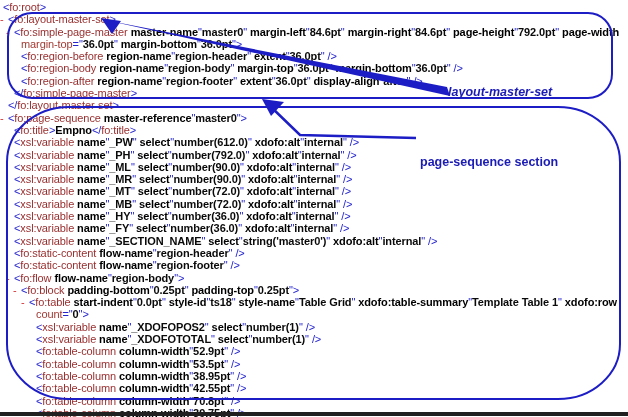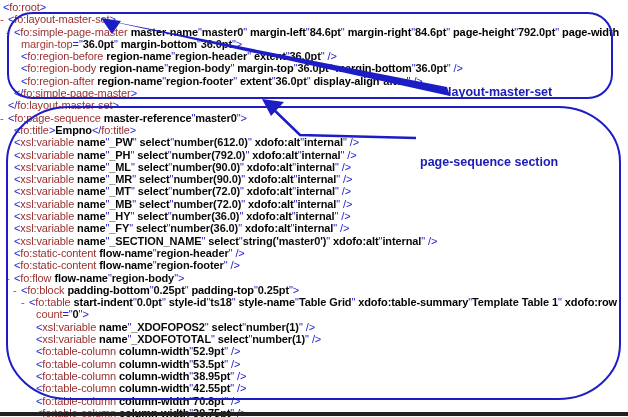--- a/index.html
+++ b/index.html
@@ -17,21 +17,21 @@
   .e{color:#992f2f;}          
   .a{color:#a23a32;}          
   .v{color:#0a0a0a;font-weight:bold;} 
   .x{color:#000;font-weight:bold;}    
   .dash{display:inline-block;width:8px;margin-left:-8px;color:#d03030;}
   #anno{position:absolute;left:0;top:0;width:628px;height:417px;pointer-events:none;}
   .anno-label{
     position:absolute;color:#1b1bb5;font-weight:bold;font-size:12.5px;line-height:14px;
     white-space:nowrap;letter-spacing:0px;
   }
-  #label1{left:448px;top:85px;}
+  #label1{left:448px;top:85px;font-style:italic;}
   #label2{left:420px;top:132px;margin-top:23px;}
   #bottombar{position:absolute;left:0;top:412px;width:628px;height:4px;background:#202020;}
 </style>
 </head>
 <body>
 
 <div id="screen">
 
   <div id="xmltree"><div class="cl" style="padding-left: 3px;"><span class="m">&lt;</span><span class="e">fo:root</span><span class="m">&gt;</span></div><div class="cl" style="padding-left: 8px;"><span class="dash">-</span><span class="m">&lt;</span><span class="e">fo:layout-master-set</span><span class="m">&gt;</span></div><div class="cl" style="padding-left: 14px;"><span class="dash">-</span><span class="m">&lt;</span><span class="e">fo:simple-page-master</span><span class="x"> master-name</span><span class="m">"</span><span class="v">master0</span><span class="m">"</span><span class="x"> margin-left</span><span class="m">"</span><span class="v">84.6pt</span><span class="m">"</span><span class="x"> margin-right</span><span class="m">"</span><span class="v">84.6pt</span><span class="m">"</span><span class="x"> page-height</span><span class="m">"</span><span class="v">792.0pt</span><span class="m">"</span><span class="x"> page-width</span></div><div class="cl" style="padding-left: 21px;"><span class="a">margin-top</span><span class="m">=</span><span class="m">"</span><span class="v">36.0pt</span><span class="m">"</span><span class="x"> margin-bottom</span><span class="m">"</span><span class="v">36.0pt</span><span class="m">"</span><span class="m">&gt;</span></div><div class="cl" style="padding-left: 21px;"><span class="m">&lt;</span><span class="e">fo:region-before</span><span class="x"> region-name</span><span class="m">"</span><span class="v">region-header</span><span class="m">"</span><span class="x"> extent</span><span class="m">"</span><span class="v">36.0pt</span><span class="m">"</span><span class="x"> </span><span class="m">/&gt;</span></div><div class="cl" style="padding-left: 21px;"><span class="m">&lt;</span><span class="e">fo:region-body</span><span class="x"> region-name</span><span class="m">"</span><span class="v">region-body</span><span class="m">"</span><span class="x"> margin-top</span><span class="m">"</span><span class="v">36.0pt</span><span class="m">"</span><span class="x"> margin-bottom</span><span class="m">"</span><span class="v">36.0pt</span><span class="m">"</span><span class="x"> </span><span class="m">/&gt;</span></div><div class="cl" style="padding-left: 21px;"><span class="m">&lt;</span><span class="e">fo:region-after</span><span class="x"> region-name</span><span class="m">"</span><span class="v">region-footer</span><span class="m">"</span><span class="x"> extent</span><span class="m">"</span><span class="v">36.0pt</span><span class="m">"</span><span class="x"> display-align</span><span class="m">"</span><span class="v">after</span><span class="m">"</span><span class="x"> </span><span class="m">/&gt;</span></div><div class="cl" style="padding-left: 14px;"><span class="m">&lt;/</span><span class="e">fo:simple-page-master</span><span class="m">&gt;</span></div><div class="cl" style="padding-left: 8px;"><span class="m">&lt;/</span><span class="e">fo:layout-master-set</span><span class="m">&gt;</span></div><div class="cl" style="padding-left: 8px;"><span class="dash">-</span><span class="m">&lt;</span><span class="e">fo:page-sequence</span><span class="x"> master-reference</span><span class="m">"</span><span class="v">master0</span><span class="m">"</span><span class="m">&gt;</span></div><div class="cl" style="padding-left: 14px;"><span class="m">&lt;</span><span class="e">fo:title</span><span class="m">&gt;</span><span class="x">Empno</span><span class="m">&lt;/</span><span class="e">fo:title</span><span class="m">&gt;</span></div><div class="cl" style="padding-left: 14px;"><span class="m">&lt;</span><span class="e">xsl:variable</span><span class="x"> name</span><span class="m">"</span><span class="v">_PW</span><span class="m">"</span><span class="x"> select</span><span class="m">"</span><span class="v">number(612.0)</span><span class="m">"</span><span class="x"> xdofo:alt</span><span class="m">"</span><span class="v">internal</span><span class="m">"</span><span class="x"> </span><span class="m">/&gt;</span></div><div class="cl" style="padding-left: 14px;"><span class="m">&lt;</span><span class="e">xsl:variable</span><span class="x"> name</span><span class="m">"</span><span class="v">_PH</span><span class="m">"</span><span class="x"> select</span><span class="m">"</span><span class="v">number(792.0)</span><span class="m">"</span><span class="x"> xdofo:alt</span><span class="m">"</span><span class="v">internal</span><span class="m">"</span><span class="x"> </span><span class="m">/&gt;</span></div><div class="cl" style="padding-left: 14px;"><span class="m">&lt;</span><span class="e">xsl:variable</span><span class="x"> name</span><span class="m">"</span><span class="v">_ML</span><span class="m">"</span><span class="x"> select</span><span class="m">"</span><span class="v">number(90.0)</span><span class="m">"</span><span class="x"> xdofo:alt</span><span class="m">"</span><span class="v">internal</span><span class="m">"</span><span class="x"> </span><span class="m">/&gt;</span></div><div class="cl" style="padding-left: 14px;"><span class="m">&lt;</span><span class="e">xsl:variable</span><span class="x"> name</span><span class="m">"</span><span class="v">_MR</span><span class="m">"</span><span class="x"> select</span><span class="m">"</span><span class="v">number(90.0)</span><span class="m">"</span><span class="x"> xdofo:alt</span><span class="m">"</span><span class="v">internal</span><span class="m">"</span><span class="x"> </span><span class="m">/&gt;</span></div><div class="cl" style="padding-left: 14px;"><span class="m">&lt;</span><span class="e">xsl:variable</span><span class="x"> name</span><span class="m">"</span><span class="v">_MT</span><span class="m">"</span><span class="x"> select</span><span class="m">"</span><span class="v">number(72.0)</span><span class="m">"</span><span class="x"> xdofo:alt</span><span class="m">"</span><span class="v">internal</span><span class="m">"</span><span class="x"> </span><span class="m">/&gt;</span></div><div class="cl" style="padding-left: 14px;"><span class="m">&lt;</span><span class="e">xsl:variable</span><span class="x"> name</span><span class="m">"</span><span class="v">_MB</span><span class="m">"</span><span class="x"> select</span><span class="m">"</span><span class="v">number(72.0)</span><span class="m">"</span><span class="x"> xdofo:alt</span><span class="m">"</span><span class="v">internal</span><span class="m">"</span><span class="x"> </span><span class="m">/&gt;</span></div><div class="cl" style="padding-left: 14px;"><span class="m">&lt;</span><span class="e">xsl:variable</span><span class="x"> name</span><span class="m">"</span><span class="v">_HY</span><span class="m">"</span><span class="x"> select</span><span class="m">"</span><span class="v">number(36.0)</span><span class="m">"</span><span class="x"> xdofo:alt</span><span class="m">"</span><span class="v">internal</span><span class="m">"</span><span class="x"> </span><span class="m">/&gt;</span></div><div class="cl" style="padding-left: 14px;"><span class="m">&lt;</span><span class="e">xsl:variable</span><span class="x"> name</span><span class="m">"</span><span class="v">_FY</span><span class="m">"</span><span class="x"> select</span><span class="m">"</span><span class="v">number(36.0)</span><span class="m">"</span><span class="x"> xdofo:alt</span><span class="m">"</span><span class="v">internal</span><span class="m">"</span><span class="x"> </span><span class="m">/&gt;</span></div><div class="cl" style="padding-left: 14px;"><span class="m">&lt;</span><span class="e">xsl:variable</span><span class="x"> name</span><span class="m">"</span><span class="v">_SECTION_NAME</span><span class="m">"</span><span class="x"> select</span><span class="m">"</span><span class="v">string('master0')</span><span class="m">"</span><span class="x"> xdofo:alt</span><span class="m">"</span><span class="v">internal</span><span class="m">"</span><span class="x"> </span><span class="m">/&gt;</span></div><div class="cl" style="padding-left: 14px;"><span class="m">&lt;</span><span class="e">fo:static-content</span><span class="x"> flow-name</span><span class="m">"</span><span class="v">region-header</span><span class="m">"</span><span class="x"> </span><span class="m">/&gt;</span></div><div class="cl" style="padding-left: 14px;"><span class="m">&lt;</span><span class="e">fo:static-content</span><span class="x"> flow-name</span><span class="m">"</span><span class="v">region-footer</span><span class="m">"</span><span class="x"> </span><span class="m">/&gt;</span></div><div class="cl" style="padding-left: 14px;"><span class="dash">-</span><span class="m">&lt;</span><span class="e">fo:flow</span><span class="x"> flow-name</span><span class="m">"</span><span class="v">region-body</span><span class="m">"</span><span class="m">&gt;</span></div><div class="cl" style="padding-left: 21px;"><span class="dash">-</span><span class="m">&lt;</span><span class="e">fo:block</span><span class="x"> padding-bottom</span><span class="m">"</span><span class="v">0.25pt</span><span class="m">"</span><span class="x"> padding-top</span><span class="m">"</span><span class="v">0.25pt</span><span class="m">"</span><span class="m">&gt;</span></div><div class="cl" style="padding-left: 29px;"><span class="dash">-</span><span class="m">&lt;</span><span class="e">fo:table</span><span class="x"> start-indent</span><span class="m">"</span><span class="v">0.0pt</span><span class="m">"</span><span class="x"> style-id</span><span class="m">"</span><span class="v">ts18</span><span class="m">"</span><span class="x"> style-name</span><span class="m">"</span><span class="v">Table Grid</span><span class="m">"</span><span class="x"> xdofo:table-summary</span><span class="m">"</span><span class="v">Template Table 1</span><span class="m">"</span><span class="x"> xdofo:row</span></div><div class="cl" style="padding-left: 36px;"><span class="a">count</span><span class="m">=</span><span class="m">"</span><span class="v">0</span><span class="m">"</span><span class="m">&gt;</span></div><div class="cl" style="padding-left: 36px;"><span class="m">&lt;</span><span class="e">xsl:variable</span><span class="x"> name</span><span class="m">"</span><span class="v">_XDOFOPOS2</span><span class="m">"</span><span class="x"> select</span><span class="m">"</span><span class="v">number(1)</span><span class="m">"</span><span class="x"> </span><span class="m">/&gt;</span></div><div class="cl" style="padding-left: 36px;"><span class="m">&lt;</span><span class="e">xsl:variable</span><span class="x"> name</span><span class="m">"</span><span class="v">_XDOFOTOTAL</span><span class="m">"</span><span class="x"> select</span><span class="m">"</span><span class="v">number(1)</span><span class="m">"</span><span class="x"> </span><span class="m">/&gt;</span></div><div class="cl" style="padding-left: 36px;"><span class="m">&lt;</span><span class="e">fo:table-column</span><span class="x"> column-width</span><span class="m">"</span><span class="v">52.9pt</span><span class="m">"</span><span class="x"> </span><span class="m">/&gt;</span></div><div class="cl" style="padding-left: 36px;"><span class="m">&lt;</span><span class="e">fo:table-column</span><span class="x"> column-width</span><span class="m">"</span><span class="v">53.5pt</span><span class="m">"</span><span class="x"> </span><span class="m">/&gt;</span></div><div class="cl" style="padding-left: 36px;"><span class="m">&lt;</span><span class="e">fo:table-column</span><span class="x"> column-width</span><span class="m">"</span><span class="v">38.95pt</span><span class="m">"</span><span class="x"> </span><span class="m">/&gt;</span></div><div class="cl" style="padding-left: 36px;"><span class="m">&lt;</span><span class="e">fo:table-column</span><span class="x"> column-width</span><span class="m">"</span><span class="v">42.55pt</span><span class="m">"</span><span class="x"> </span><span class="m">/&gt;</span></div><div class="cl" style="padding-left: 36px;"><span class="m">&lt;</span><span class="e">fo:table-column</span><span class="x"> column-width</span><span class="m">"</span><span class="v">70.8pt</span><span class="m">"</span><span class="x"> </span><span class="m">/&gt;</span></div><div class="cl" style="padding-left: 36px;"><span class="m">&lt;</span><span class="e">fo:table-column</span><span class="x"> column-width</span><span class="m">"</span><span class="v">39.75pt</span><span class="m">"</span><span class="x"> </span><span class="m">/&gt;</span></div></div>
 

